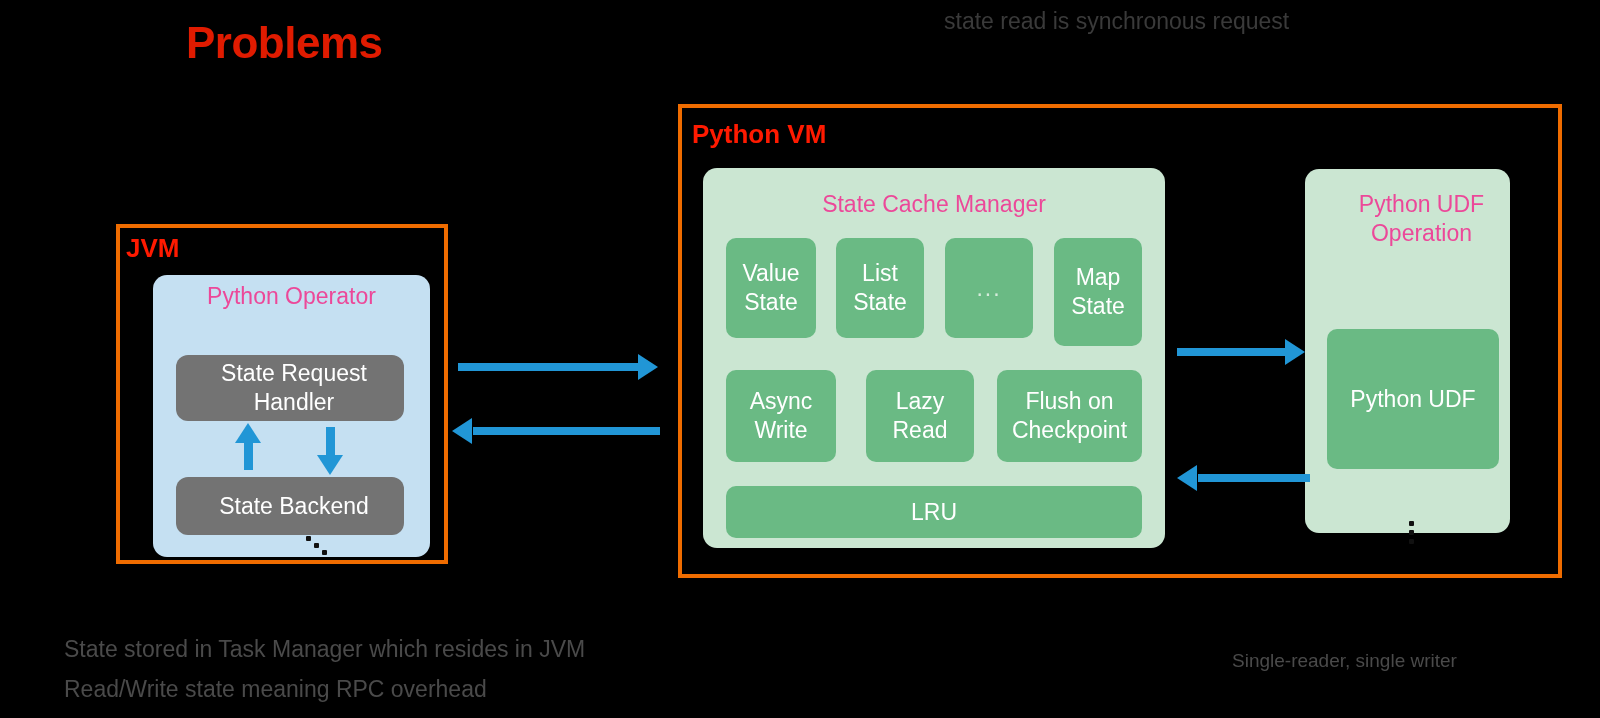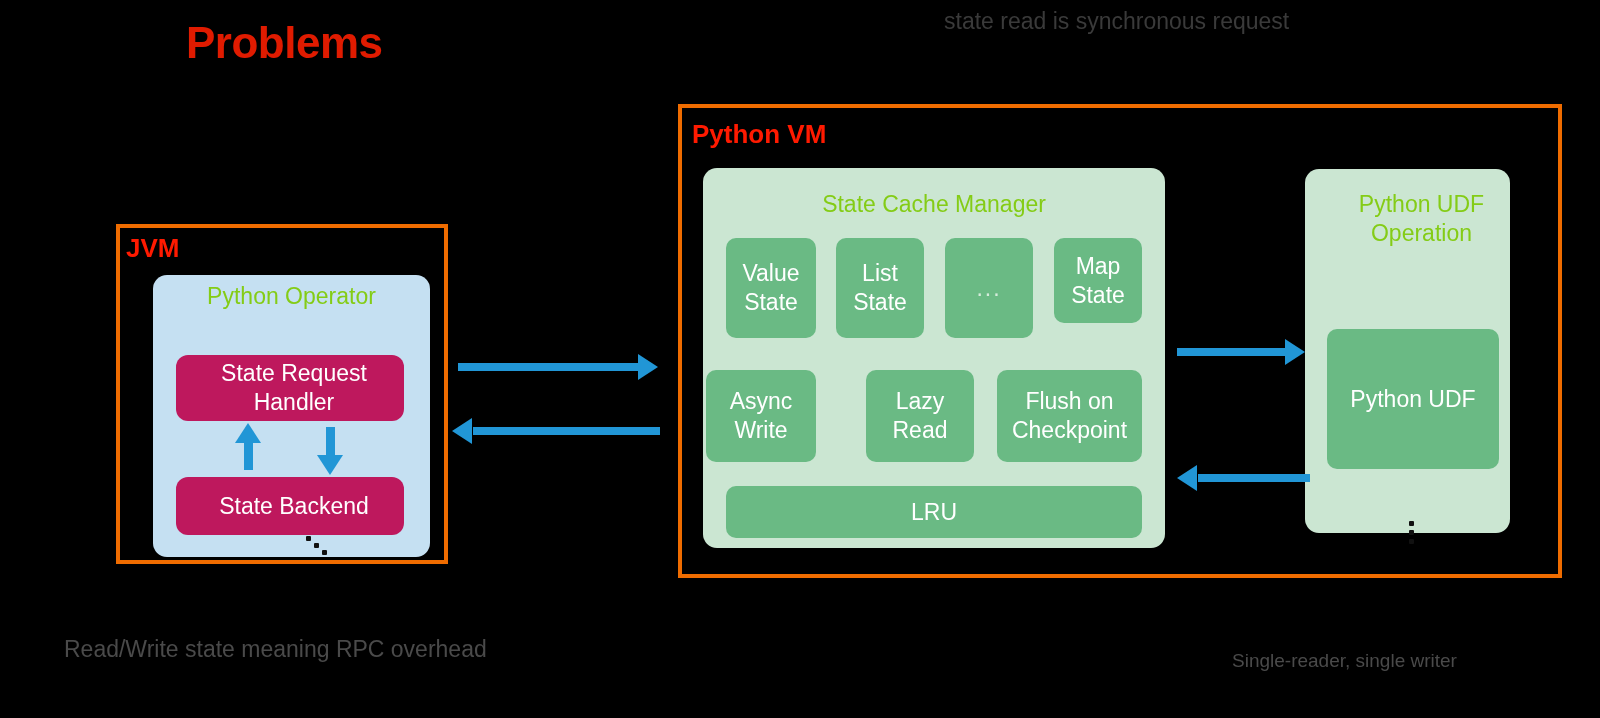--- a/index.html
+++ b/index.html
@@ -69,21 +69,21 @@
   
   .panel {
     border-radius: 14px;
     box-sizing: border-box;
   }
   .panel-title {
     position: absolute;
     left: 0; right: 0;
     text-align: center;
     font-size: 23px;
-    color: #84cc16;
+    color: #ec4899;
     line-height: 29px;
   }
 
   #python-operator-panel {
     left: 153px; top: 275px; width: 277px; height: 282px;
     background: #c5e0f2;
   }
   #python-operator-title { top: 282px; left: 153px; width: 277px; }
 
   #state-cache-panel {
@@ -93,21 +93,21 @@
   #state-cache-title { top: 190px; left: 703px; width: 462px; }
 
   #python-udf-op-panel {
     left: 1305px; top: 169px; width: 205px; height: 364px;
     background: #cbe6d2;
   }
   #python-udf-op-title { top: 190px; left: 1305px; width: 205px; padding-left: 14px; }
 
   
   .blue-box {
-    background: #be185d;
+    background: #737373;
     border-radius: 12px;
     color: #fff;
     font-size: 23px;
     display: flex;
     align-items: center;
     justify-content: center;
     text-align: center;
     line-height: 29px;
     box-sizing: border-box;
     padding-left: 8px;
@@ -125,23 +125,23 @@
     align-items: center;
     justify-content: center;
     text-align: center;
     line-height: 29px;
     box-sizing: border-box;
   }
   #value-state { left: 726px; top: 238px; width: 90px;  height: 100px; }
   #list-state  { left: 836px; top: 238px; width: 88px;  height: 100px; }
   #ellipsis-state { left: 945px; top: 238px; width: 88px; height: 100px;
                     color: #d6ecdc; font-size: 23px; letter-spacing: 2px; }
-  #map-state   { left: 1054px; top: 238px; width: 88px; height: 85px; }
-
-  #async-write { left: 706px; top: 370px; width: 110px; height: 92px; }
+  #map-state   { left: 1054px; top: 238px; width: 88px; height: 108px; }
+
+  #async-write { left: 726px; top: 370px; width: 110px; height: 92px; }
   #lazy-read   { left: 866px; top: 370px; width: 108px; height: 92px; }
   #flush-on-checkpoint { left: 997px; top: 370px; width: 145px; height: 92px; }
 
   #lru-box { left: 726px; top: 486px; width: 416px; height: 52px; font-size: 23px; }
 
   #python-udf-box { left: 1327px; top: 329px; width: 172px; height: 140px; }
 
   
   .arrow-shaft {
     background: #2196d6;
@@ -264,15 +264,16 @@
 <div class="arrow-head head-right" id="arrow-jvm-to-vm-head"></div>
 <div class="arrow-shaft" id="arrow-vm-to-jvm-shaft"></div>
 <div class="arrow-head head-left" id="arrow-vm-to-jvm-head"></div>
 
 <div class="arrow-shaft" id="arrow-cache-to-udf-shaft"></div>
 <div class="arrow-head head-right" id="arrow-cache-to-udf-head"></div>
 <div class="arrow-shaft" id="arrow-udf-to-cache-shaft"></div>
 <div class="arrow-head head-left" id="arrow-udf-to-cache-head"></div>
 
 <div class="abs" id="note-bottom-left">
+  <div>State stored in Task Manager which resides in JVM</div>
   <div>Read/Write state meaning RPC overhead</div>
 </div>
 <div class="abs" id="note-bottom-right">Single-reader, single writer</div>
 
 </body></html>

